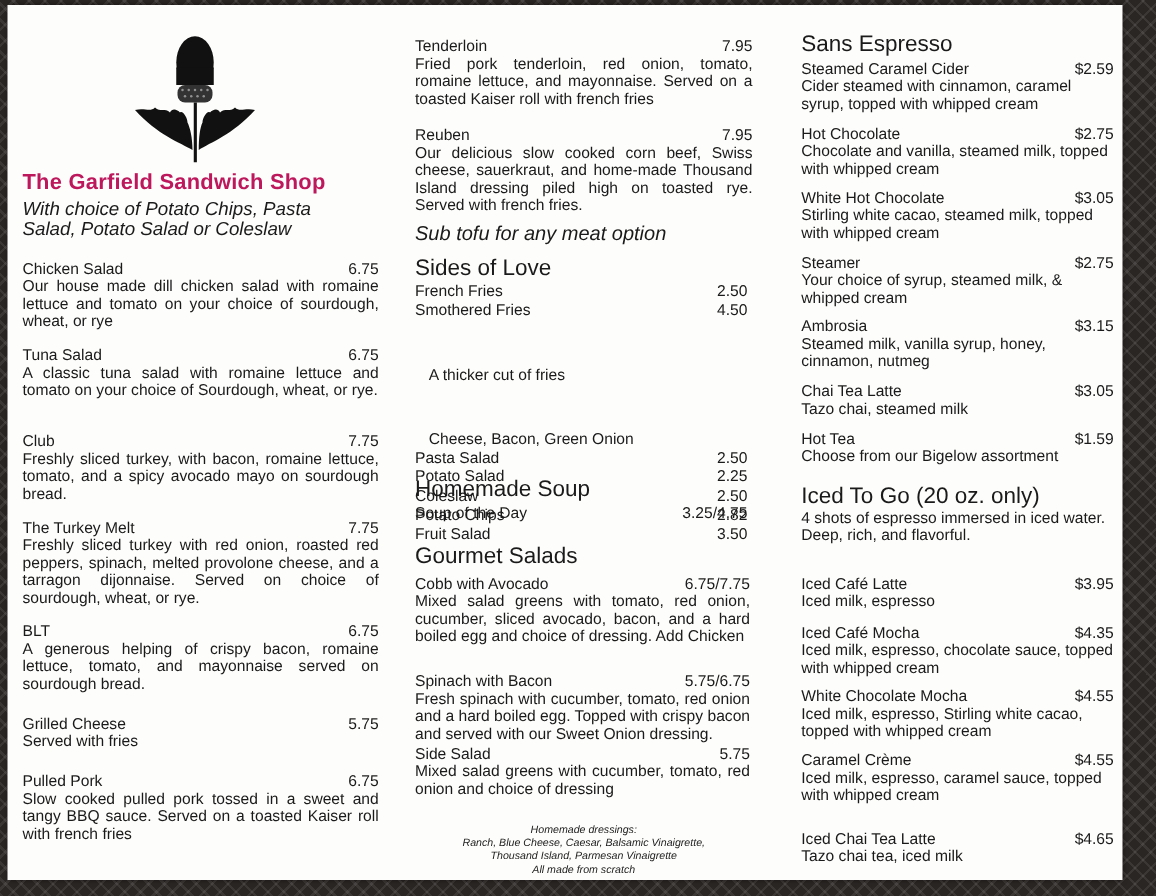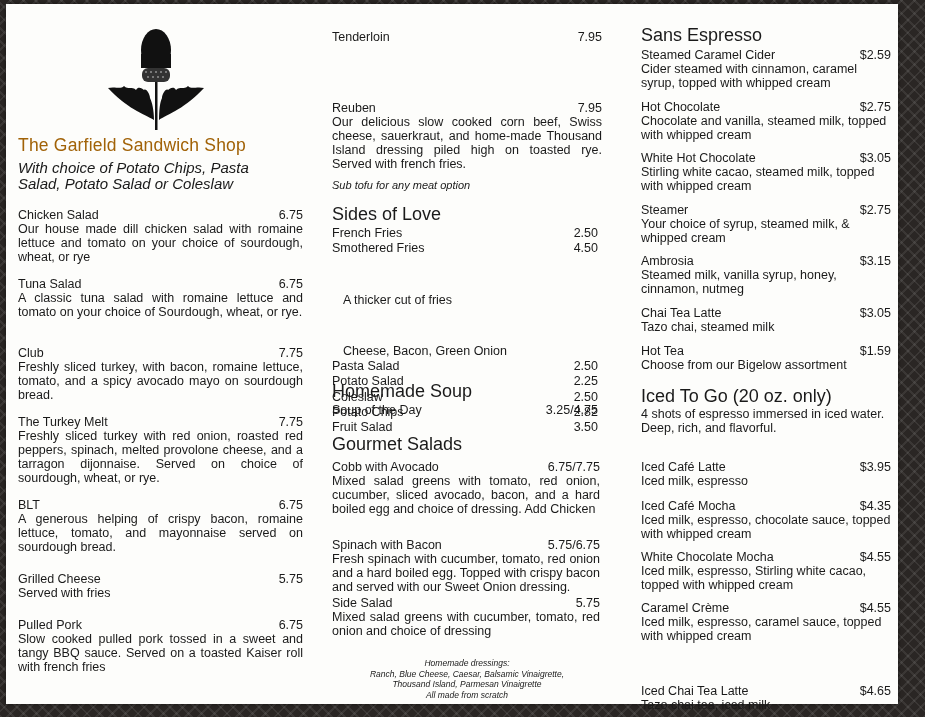--- a/index.html
+++ b/index.html
@@ -17,37 +17,37 @@
     background: #fdfdfb;
     box-shadow: 0 0 4px rgba(0,0,0,0.5);
   }
   .col { position: absolute; top: 0; }
   .col-left { left: 12px; width: 285px; }
   .col-mid { left: 326px; width: 270px; }
   .col-right { left: 635px; width: 250px; }
 
   .logo { position: absolute; left: 88px; top: 20px; width: 100px; height: 106px; }
   .shop-title {
-    position: absolute; left: 0; top: 131px; font-size: 17.5px; color: #a16207;
-    letter-spacing: 0.2px; white-space: nowrap;
+    position: absolute; left: 0; top: 131px; font-size: 17.5px; color: #be185d;
+    letter-spacing: 0.2px; white-space: nowrap; font-weight: bold;
   }
   .shop-subtitle {
     position: absolute; left: 0; top: 156px; font-size: 15px; font-style: italic;
     line-height: 16px; width: 270px;
   }
 
   .item { position: absolute; left: 0; width: 100%; }
   .item-head { display: flex; justify-content: space-between; font-size: 12.5px; line-height: 14px; }
   .item-desc { font-size: 12.5px; line-height: 14px; text-align: justify; }
   .col-right .item-desc { text-align: left; }
   .col-right .item-head { padding-right: 0; }
 
   .section-title { position: absolute; left: 0; font-size: 18px; white-space: nowrap; }
 
-  .note { position: absolute; left: 0; font-size: 11px; font-style: italic; }
+  .note { position: absolute; left: 0; font-size: 16px; font-style: italic; }
 
   .side-row { display: flex; justify-content: space-between; font-size: 12.5px; line-height: 15.3px; gap: 11px; }
   .side-row.sub { padding-left: 11px; margin-top: 36px; }
   .sides-list { position: absolute; left: 0; top: 222px; width: 266px; }
 
   .dressings {
     position: absolute; left: 0; top: 654px; width: 270px; text-align: center;
     font-size: 8.5px; font-style: italic; line-height: 10.5px;
   }
 </style>
@@ -129,20 +129,21 @@
       <div class="item-desc">Slow cooked pulled pork tossed in a sweet and tangy BBQ sauce. Served on a toasted Kaiser roll with french fries</div>
     </div>
   </div>
 
   <div class="col col-mid">
     <div class="item" style="top:26px; width:270px">
       <div class="item-head">
           <span>Tenderloin</span>
           <span>7.95</span>
         </div>
+      <div class="item-desc">Fried pork tenderloin, red onion, tomato, romaine lettuce, and mayonnaise. Served on a toasted Kaiser roll with french fries</div>
     </div>
     <div class="item" style="top:97px; width:270px">
       <div class="item-head">
           <span>Reuben</span>
           <span>7.95</span>
         </div>
       <div class="item-desc">Our delicious slow cooked corn beef, Swiss cheese, sauerkraut, and home-made Thousand Island dressing piled high on toasted rye. Served with french fries.</div>
     </div>
     <div class="note" style="top:175px">Sub tofu for any meat option</div>
 
@@ -299,21 +300,21 @@
         </div>
       <div class="item-desc">Iced milk, espresso, Stirling white cacao, topped with whipped cream</div>
     </div>
     <div class="item" style="top:597px">
       <div class="item-head">
           <span>Caramel Crème</span>
           <span>$4.55</span>
         </div>
       <div class="item-desc">Iced milk, espresso, caramel sauce, topped with whipped cream</div>
     </div>
-    <div class="item" style="top:680px">
+    <div class="item" style="top:660px">
       <div class="item-head">
           <span>Iced Chai Tea Latte</span>
           <span>$4.65</span>
         </div>
       <div class="item-desc">Tazo chai tea, iced milk</div>
     </div>
   </div>
 </div>
 
 </body></html>

